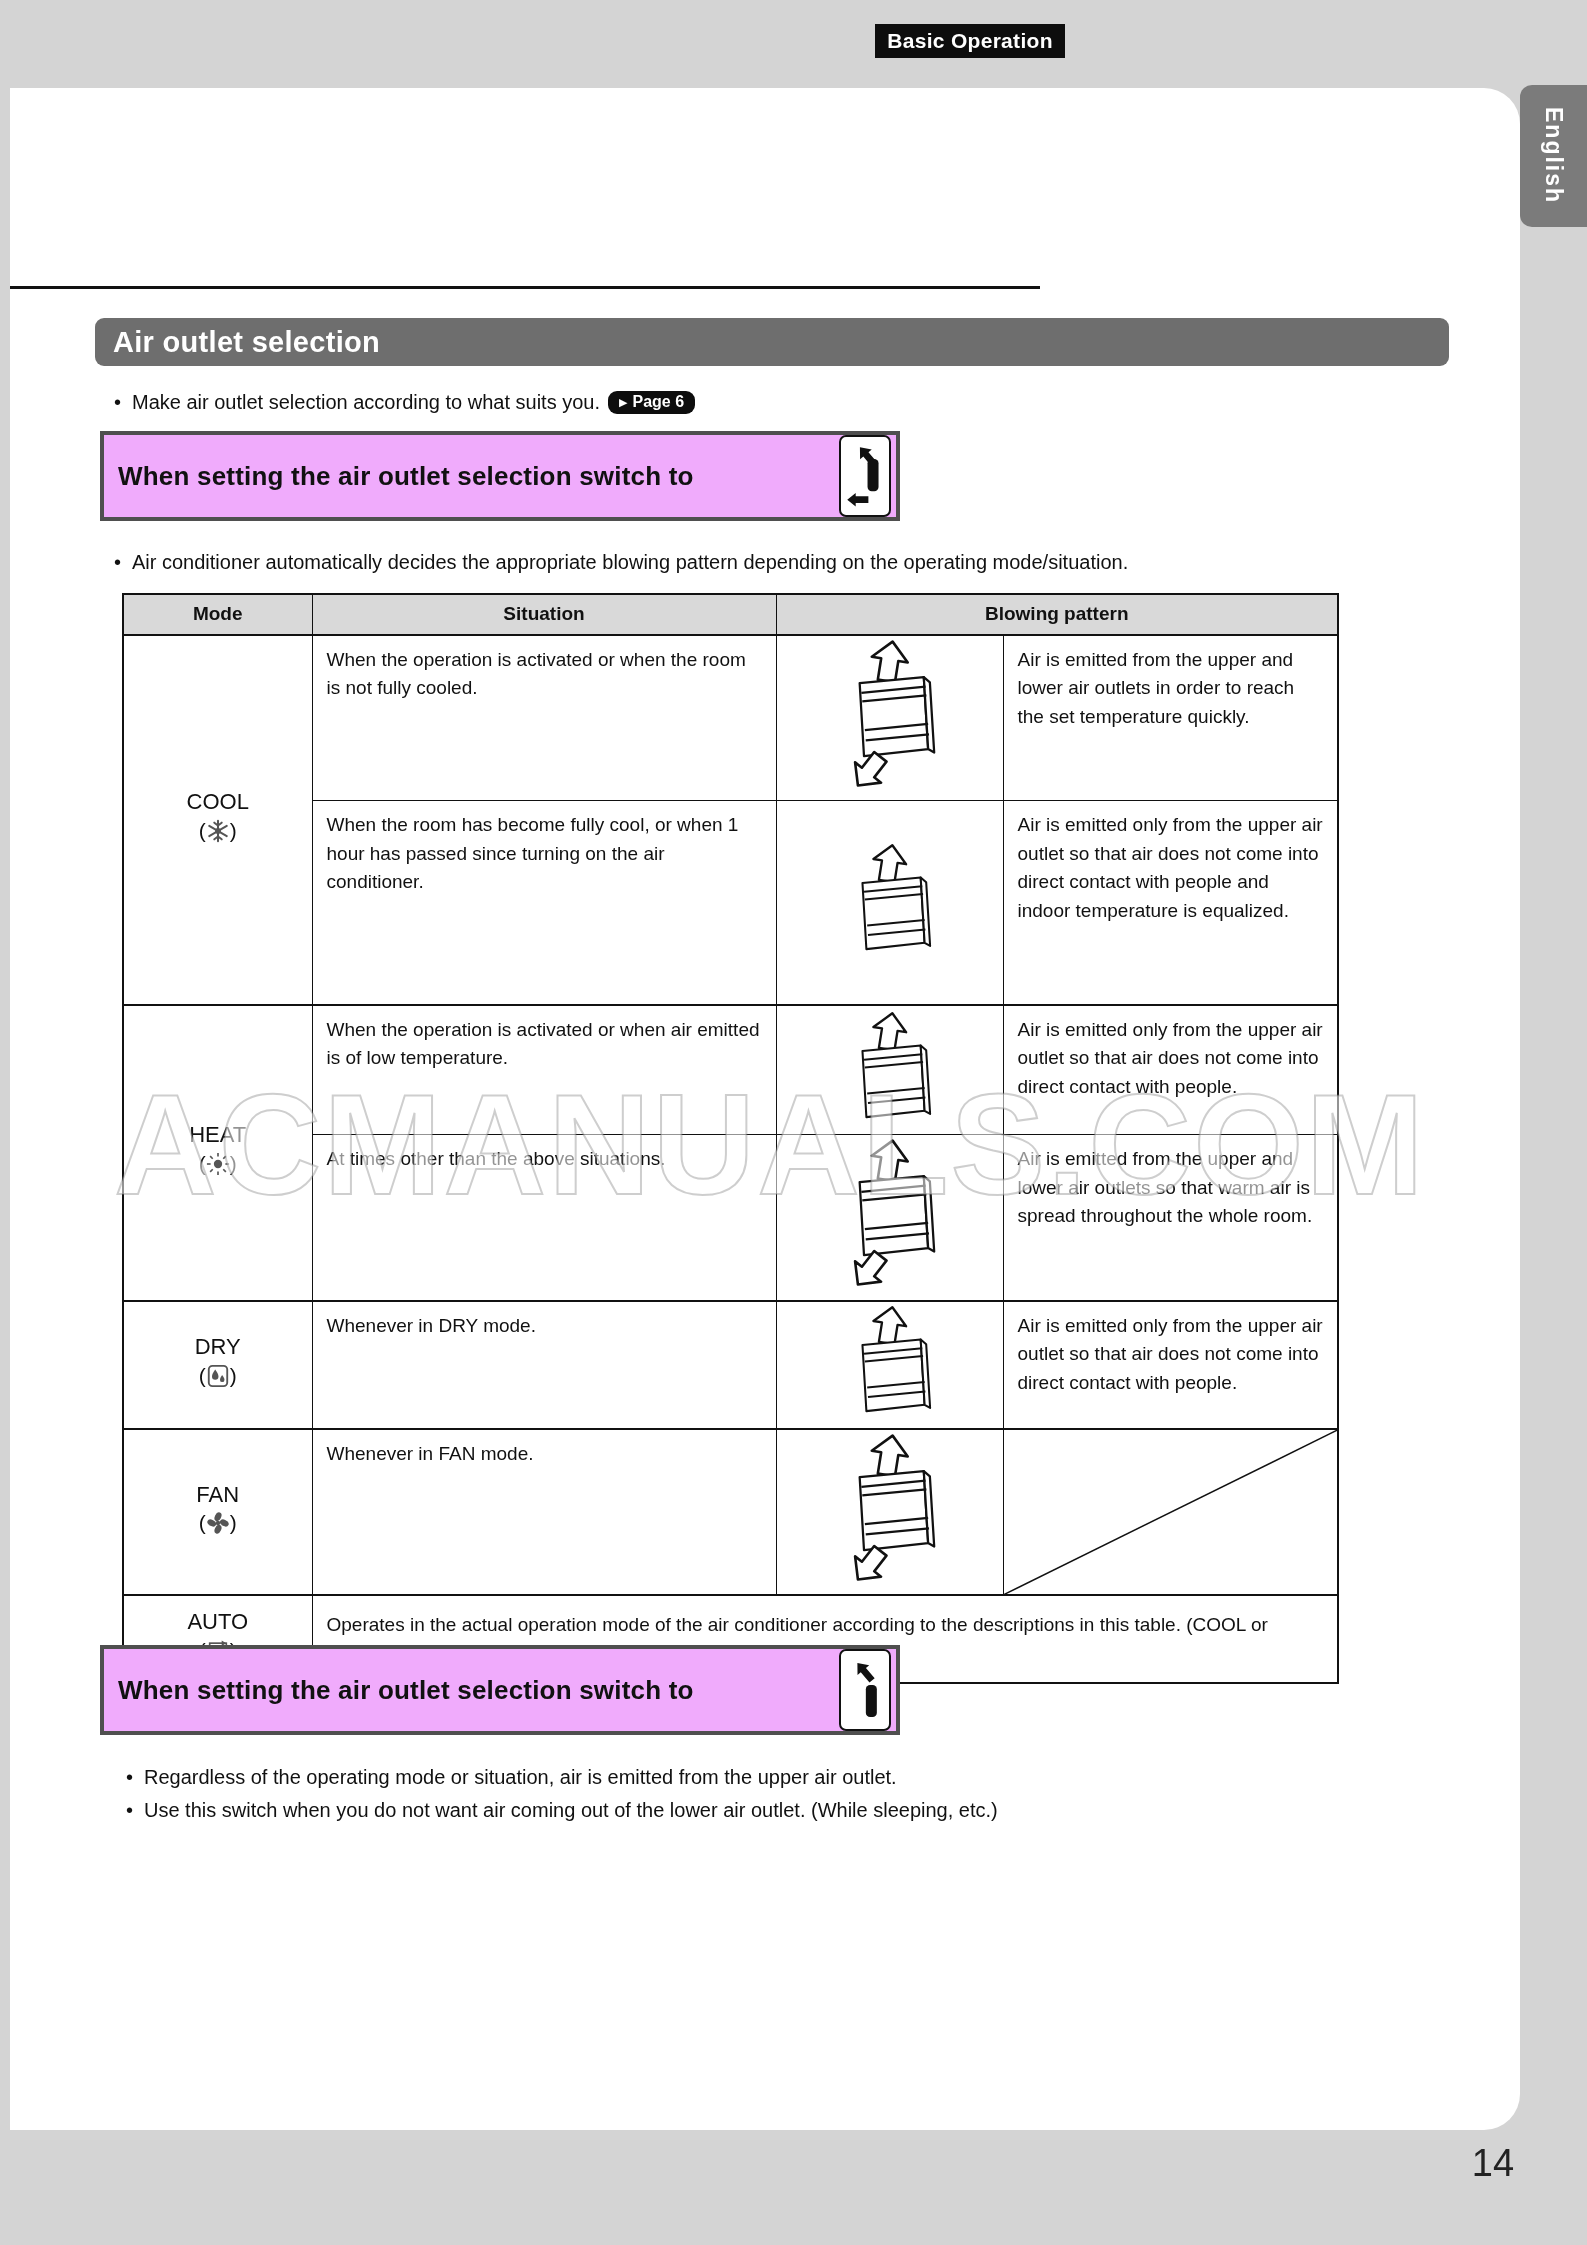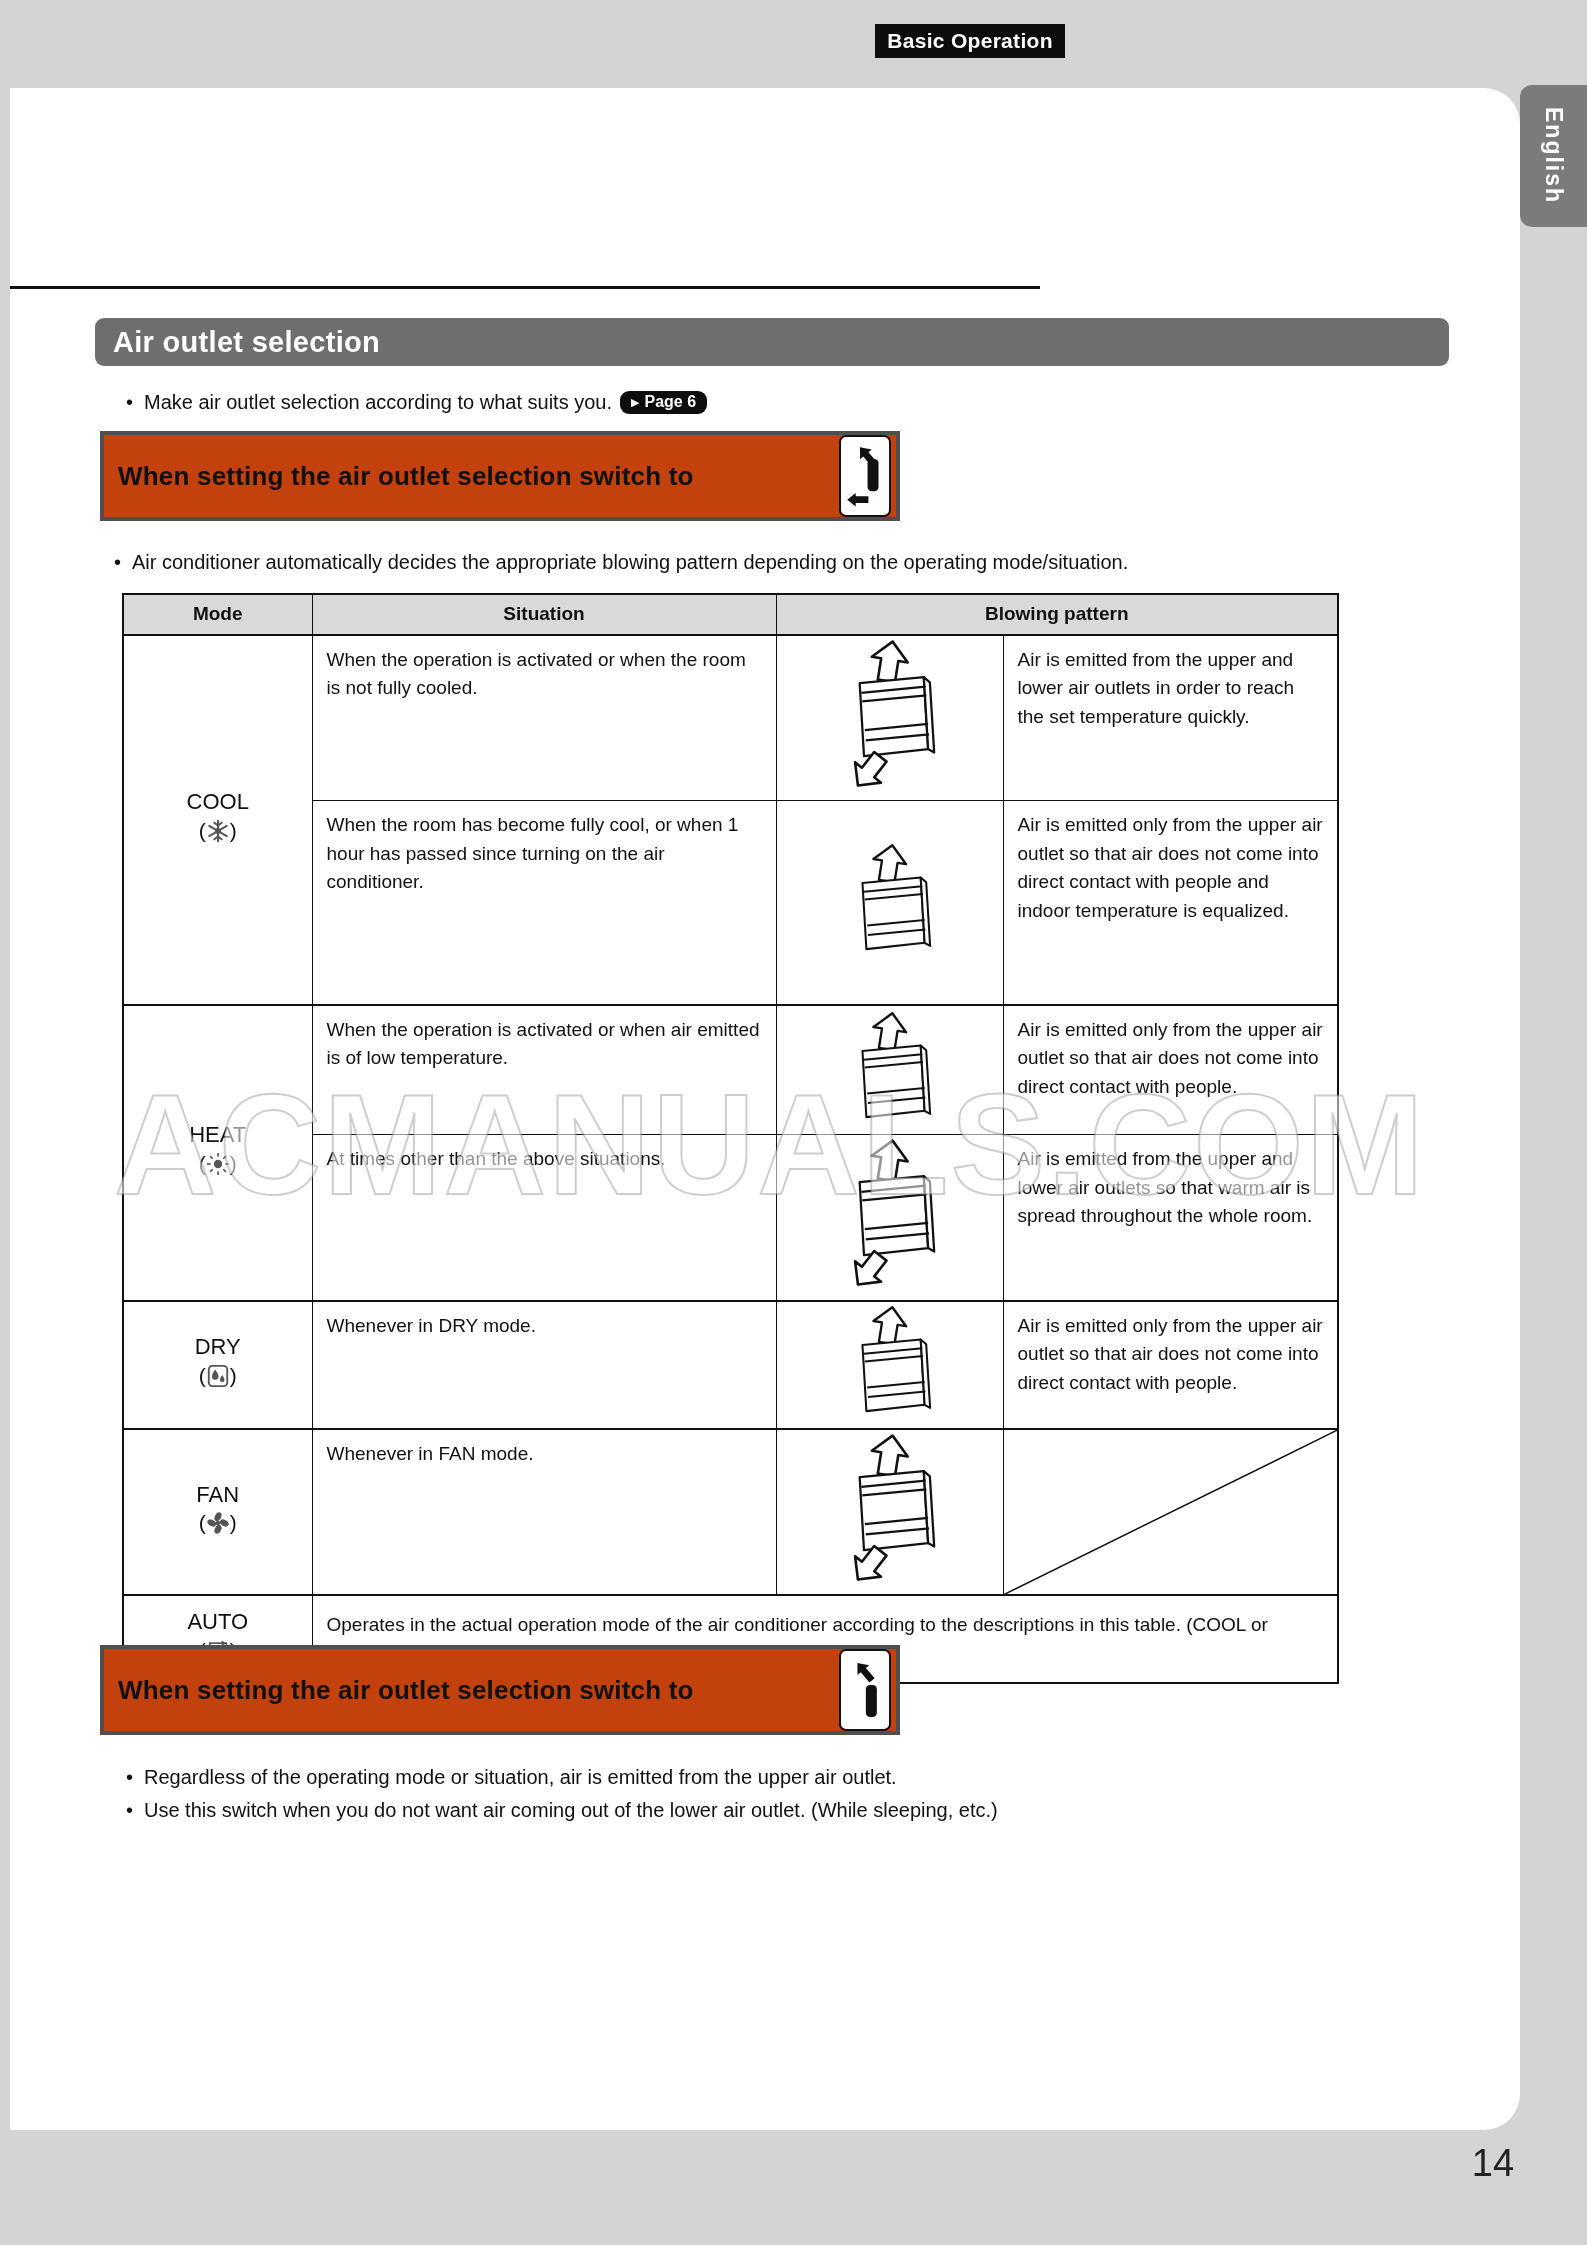--- a/index.html
+++ b/index.html
@@ -34,29 +34,29 @@
   
   .rule{position:absolute;left:0;top:198px;width:1030px;height:3px;background:#111;}
   .sec-bar{
     position:absolute;left:85px;top:230px;width:1354px;height:48px;
     background:#6e6e6e;border-radius:9px;color:#fff;
     display:flex;align-items:center;padding-left:18px;box-sizing:border-box;
     font-size:29px;font-weight:bold;letter-spacing:.3px;
   }
   .bullet{position:relative;padding-left:22px;font-size:20px;line-height:1.45;}
   .bullet::before{content:"•";position:absolute;left:4px;}
-  .intro-line{position:absolute;left:112px;top:300px;display:flex;align-items:center;gap:8px;}
+  .intro-line{position:absolute;left:100px;top:300px;display:flex;align-items:center;gap:8px;}
   .page-badge{
     display:inline-flex;align-items:center;gap:5px;background:#0d0d0d;color:#fff;
     border-radius:9px;padding:2px 11px 3px;font-size:16px;font-weight:bold;white-space:nowrap;
   }
   .page-badge .tri{font-size:11px;line-height:1;}
   .switch-box{
     position:absolute;left:90px;width:800px;height:90px;
-    background:#c2410c;border:4px solid #4f4f4f;box-sizing:border-box;
+    background:#f0abfc;border:4px solid #4f4f4f;box-sizing:border-box;
     display:flex;align-items:center;
   }
   .switch-box .ttl{font-size:26px;font-weight:bold;padding-left:14px;letter-spacing:.2px;}
   .switch-box .sw-card{
     position:absolute;right:5px;top:50%;transform:translateY(-50%);
     width:52px;height:82px;background:#fff;border:2.5px solid #111;border-radius:7px;
     box-sizing:border-box;display:flex;align-items:center;justify-content:center;
   }
   .box-both{top:343px;}
   .box-upper{top:1557px;}

